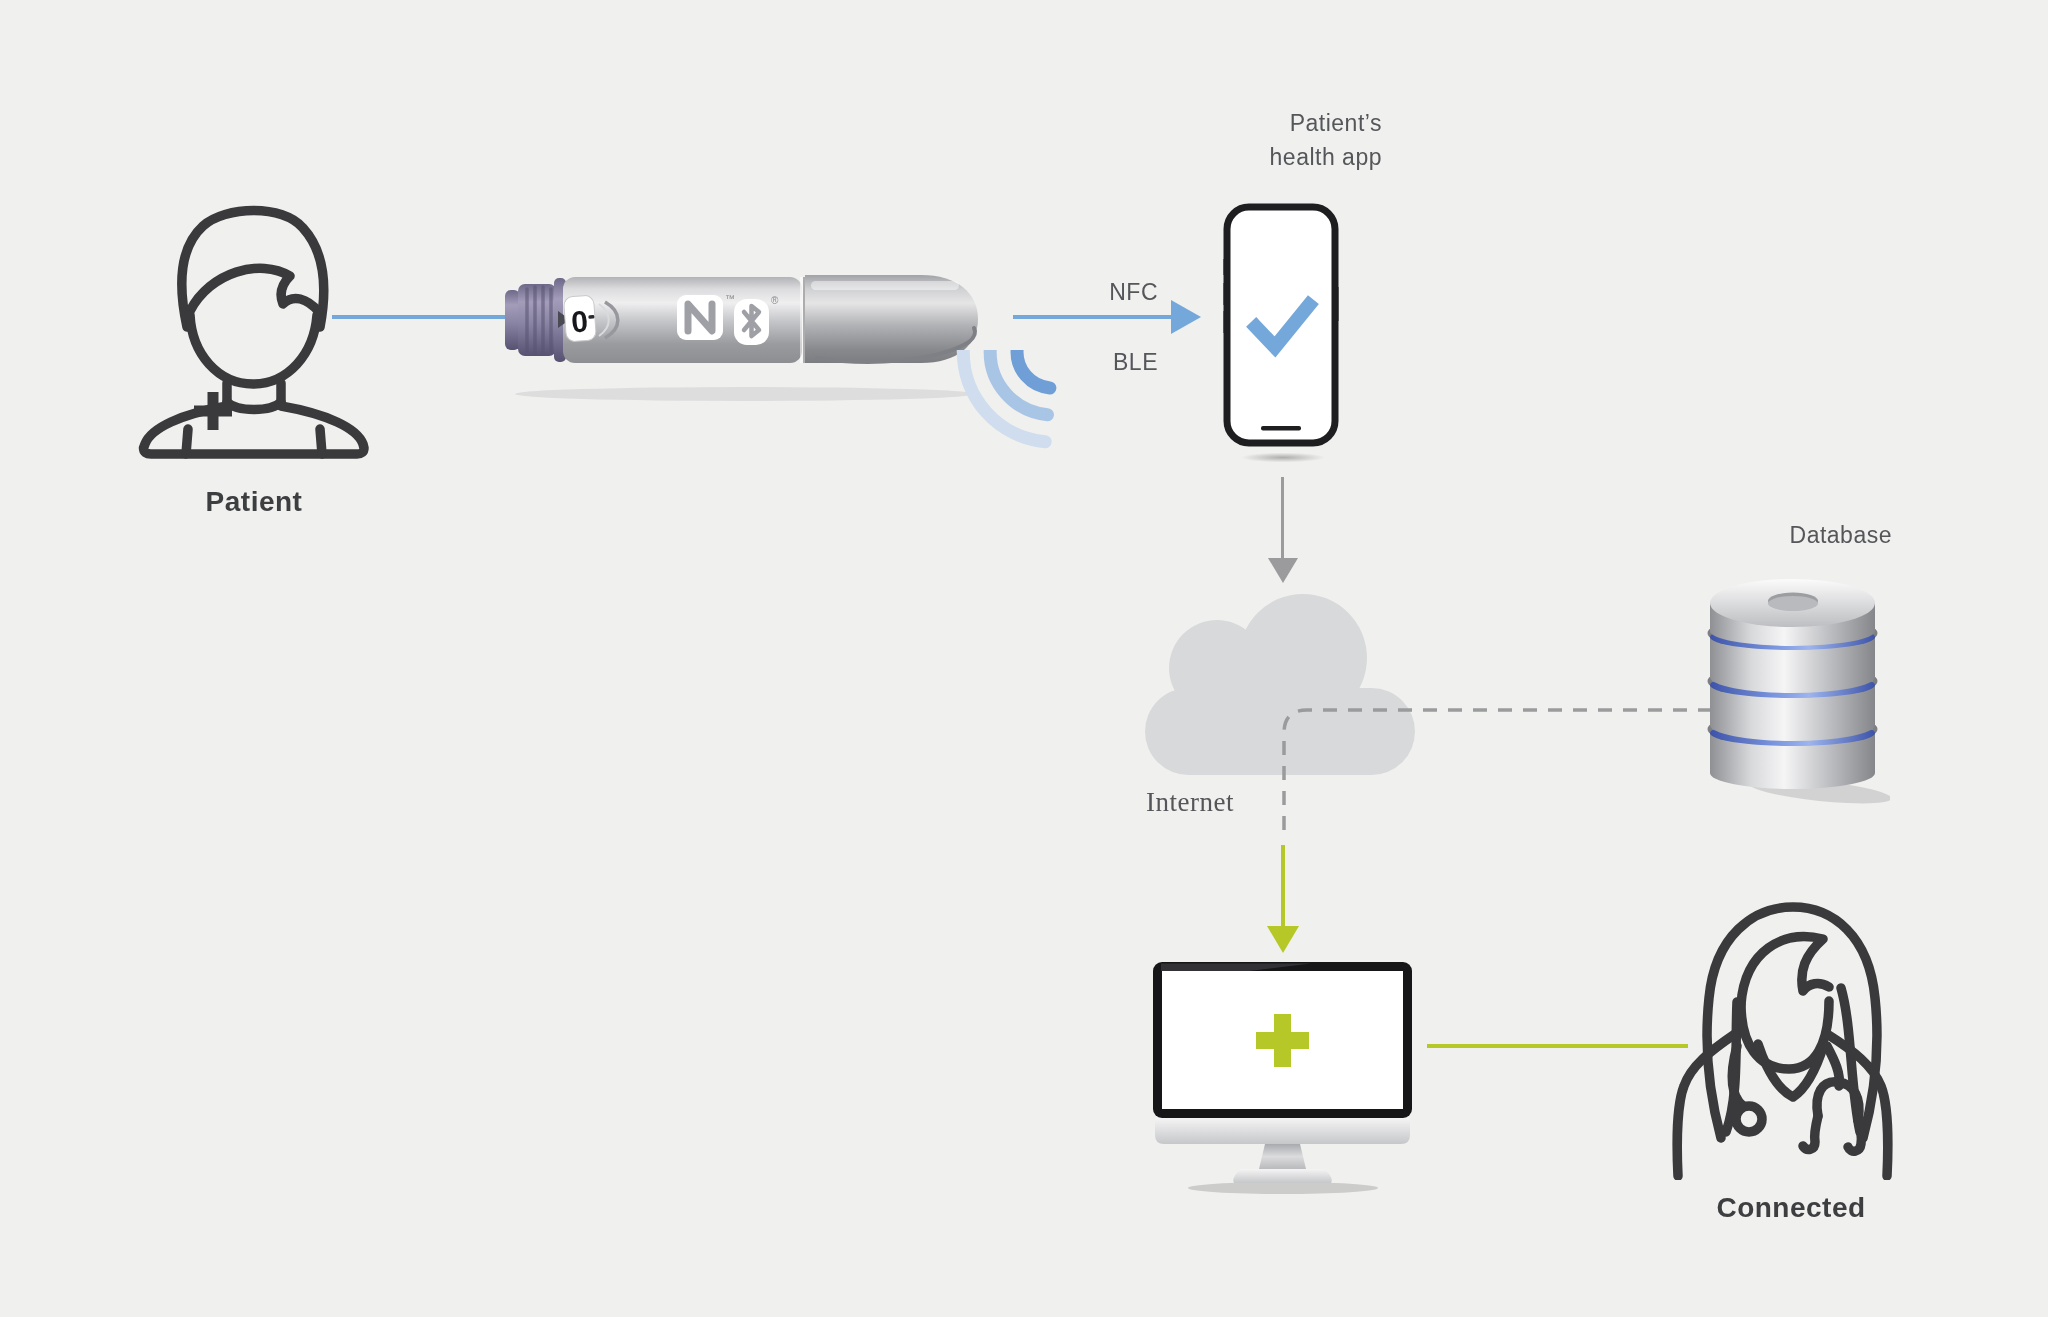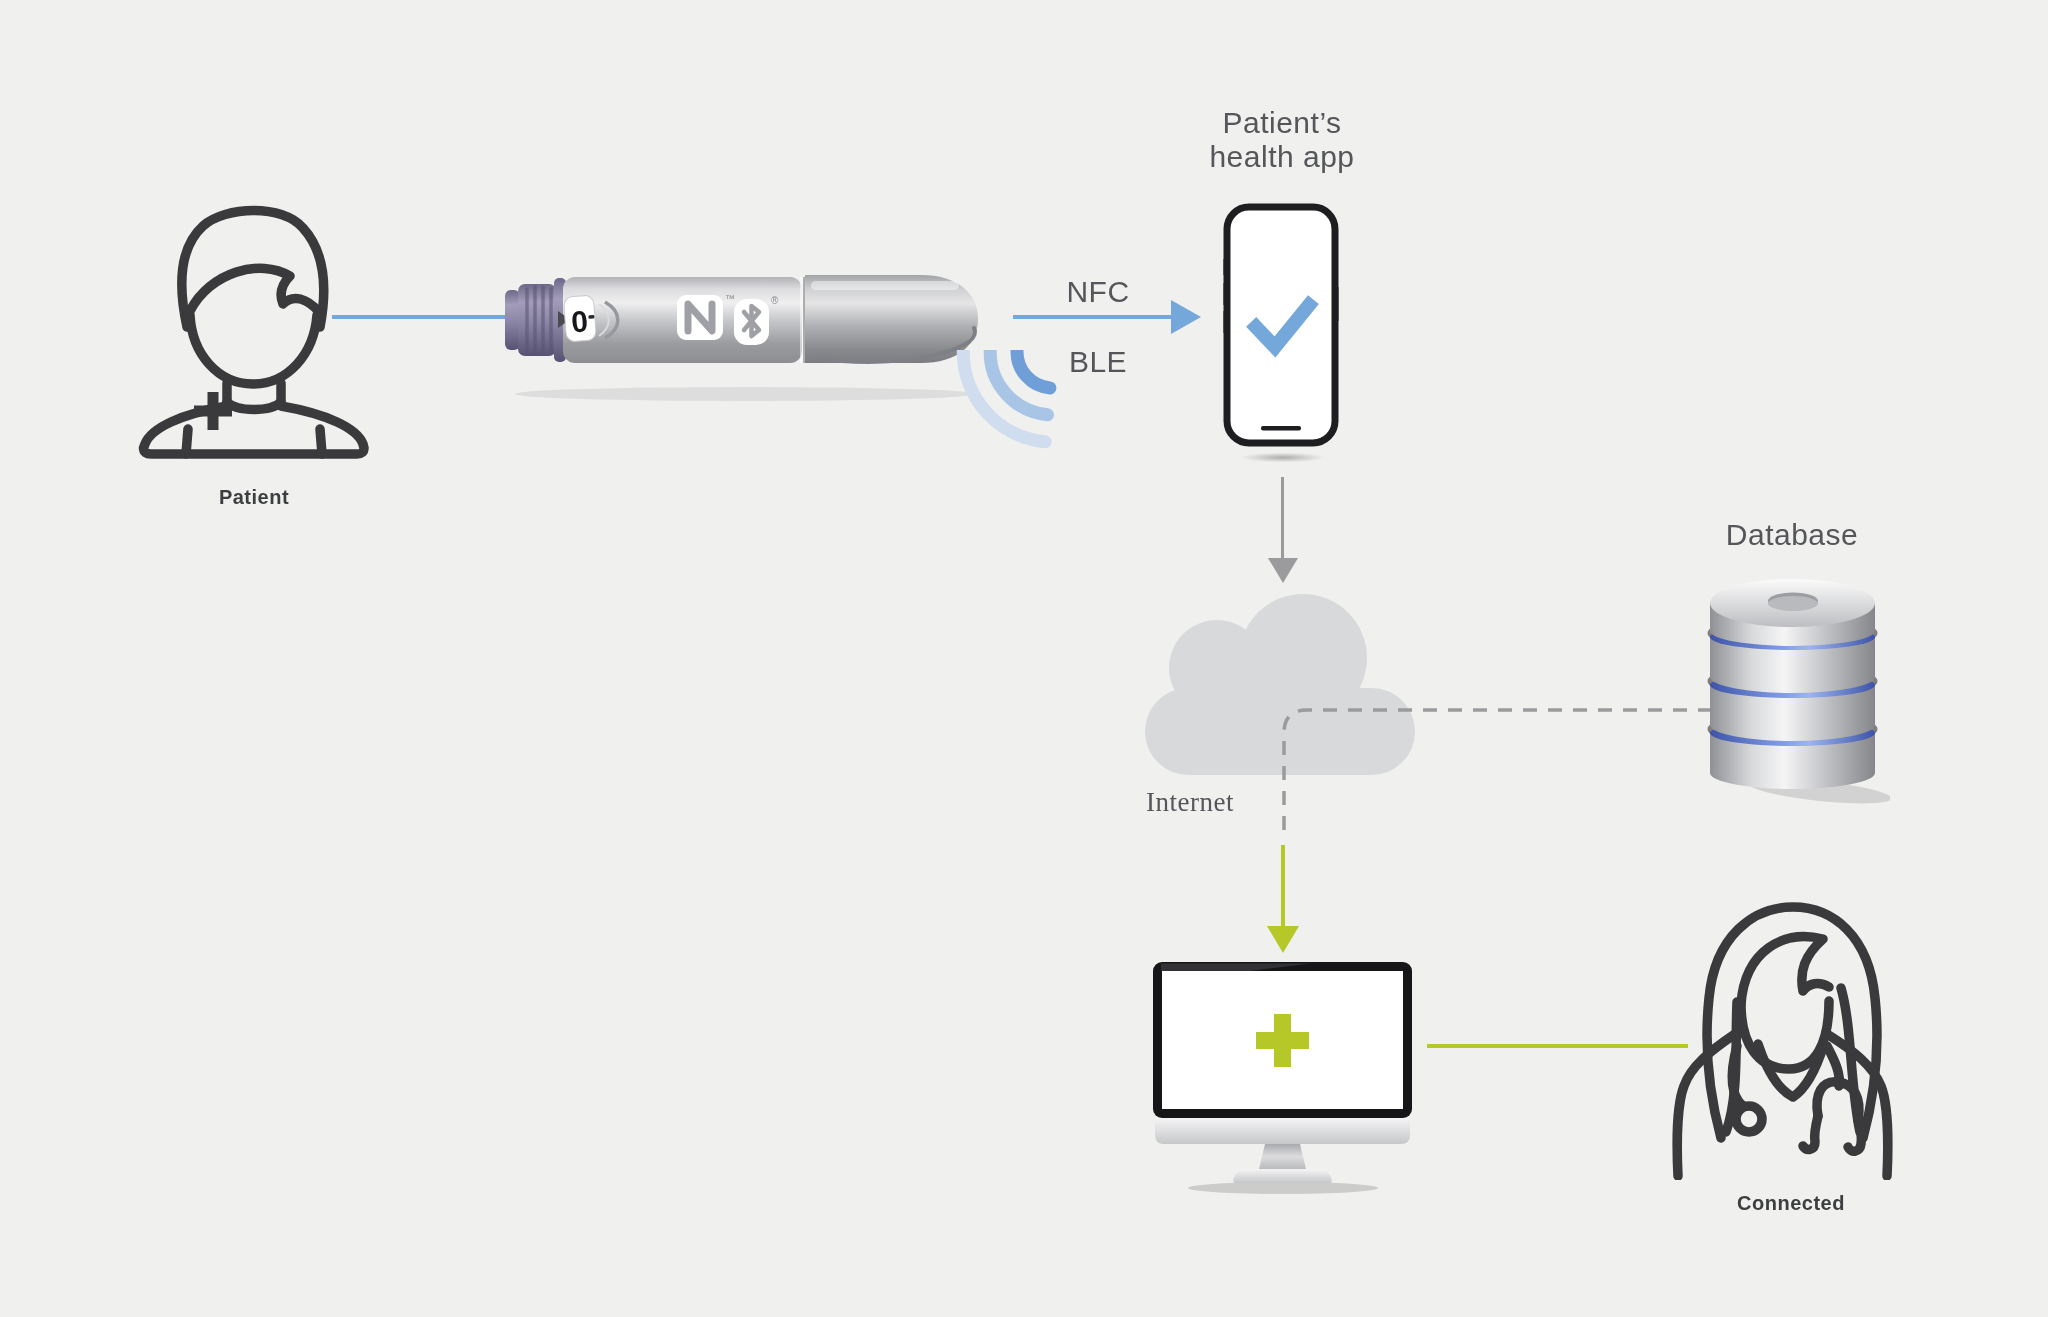--- a/index.html
+++ b/index.html
@@ -1,21 +1,21 @@
 <!DOCTYPE html>
 <html><head>
 <meta charset="utf-8">
 <style>
   html,body{margin:0;padding:0;background:#f0f0ef;}
   .canvas{position:relative;width:2048px;height:1317px;background:#f0f0ef;overflow:hidden;
           font-family:"Liberation Sans","DejaVu Sans",sans-serif;}
   .abs{position:absolute;}
-  .caption{color:#55565a;font-size:30px;line-height:34px;text-align:center;letter-spacing:.5px;}
+  .caption{color:#55565a;font-size:23px;line-height:34px;text-align:right;letter-spacing:.5px;}
   .caption-left{color:#55565a;font-size:27px;letter-spacing:.5px;font-family:Liberation Serif, serif;}
-  .node-label{color:#3d3e40;font-size:20px;font-weight:700;text-align:center;letter-spacing:.5px;}
+  .node-label{color:#3d3e40;font-size:28px;font-weight:700;text-align:center;letter-spacing:.5px;}
   .line{position:absolute;}
   .tri{position:absolute;width:0;height:0;}
   
   .cloud-part{position:absolute;background:#d8d9da;border-radius:50%;}
   .cloud-base{position:absolute;background:#d8d9da;border-radius:44px;}
   .shadow-ellipse{position:absolute;background:radial-gradient(closest-side,rgba(0,0,0,.28),rgba(0,0,0,0) 75%);}
 </style>
 </head>
 <body>
 

